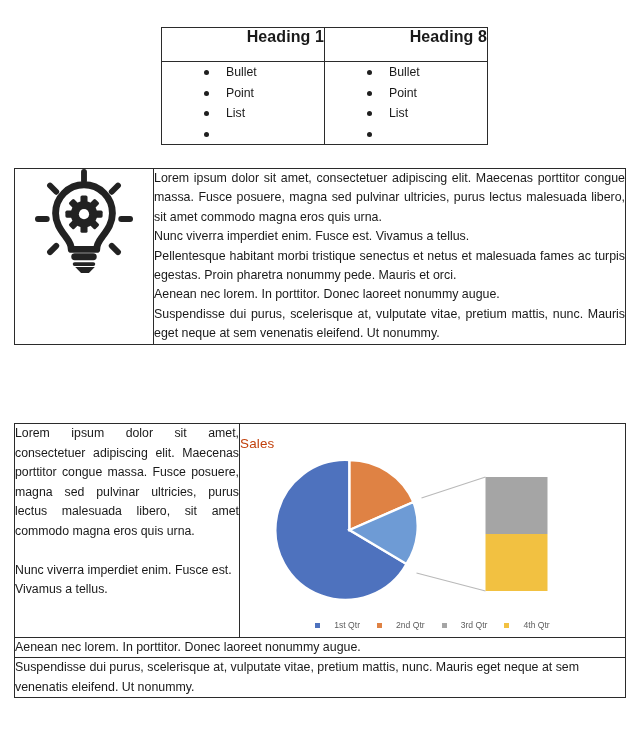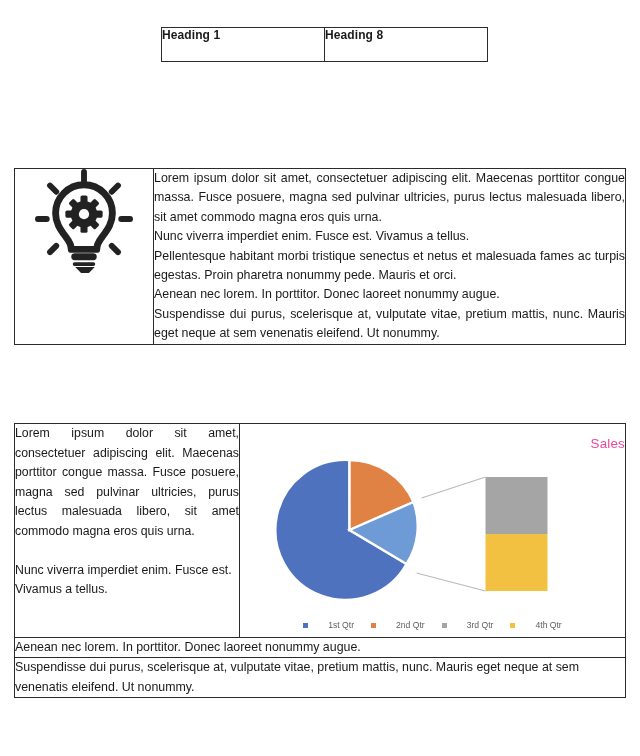--- a/index.html
+++ b/index.html
@@ -28,23 +28,23 @@
     border-collapse: collapse;
     table-layout: fixed;
     width: 100%;
   }
   .tbl td, .tbl th {
     vertical-align: top;
     padding: 0;
   }
   .t1-head-cell {
     border: 1.4px solid #2b2b2b;
-    text-align: left;
+    text-align: right;
     font-weight: bold;
-    font-size: 12px;
+    font-size: 16px;
     height: 34px;
     padding-top: 9px;
     box-sizing: border-box;
     letter-spacing: .1px;
   }
   .t1-body-cell {
     border: 1.4px solid #2b2b2b;
     border-top: none;
     height: 73px;
     padding: 7px 0 4px 0;
@@ -138,23 +138,23 @@
     position: relative;
     width: 100%;
     height: 213px;
     background: #ffffff;
   }
   .chart-title {
     position: absolute;
     top: 12px;
     left: 0;
     right: 0;
-    text-align: right;
+    text-align: left;
     font-size: 13.4px;
-    color: #ec4899;
+    color: #c2410c;
     letter-spacing: .2px;
   }
   .chart-plot {
     position: absolute;
     top: 30px;
     left: 8px;
     right: 6px;
     height: 152px;
   }
   .chart-legend {
@@ -163,21 +163,21 @@
     left: 0;
     right: 0;
     display: flex;
     justify-content: center;
     gap: 17px;
     align-items: center;
   }
   .leg-item {
     display: flex;
     align-items: center;
-    gap: 20px;
+    gap: 14px;
     font-size: 8.6px;
     color: #5e5e5e;
     white-space: nowrap;
   }
   .leg-swatch {
     width: 5px;
     height: 5px;
     display: inline-block;
   }
 
@@ -186,20 +186,38 @@
 </style>
 </head>
 <body>
 
 <div class="table1-wrap">
   <table class="tbl">
     <tbody>
         <tr>
       <th class="t1-head-cell">Heading 1</th>
       <th class="t1-head-cell">Heading 8</th>
+    </tr>
+    <tr>
+      <td class="t1-body-cell">
+        <ul class="bul">
+          <li>Bullet</li>
+          <li>Point</li>
+          <li>List</li>
+          <li>&nbsp;</li>
+        </ul>
+      </td>
+      <td class="t1-body-cell">
+        <ul class="bul">
+          <li>Bullet</li>
+          <li>Point</li>
+          <li>List</li>
+          <li>&nbsp;</li>
+        </ul>
+      </td>
     </tr>
   </tbody>
     </table>
 </div>
 
 <div class="table2-wrap">
   <table class="tbl">
     <tbody>
         <tr>
       <td class="t2-icon-cell">

